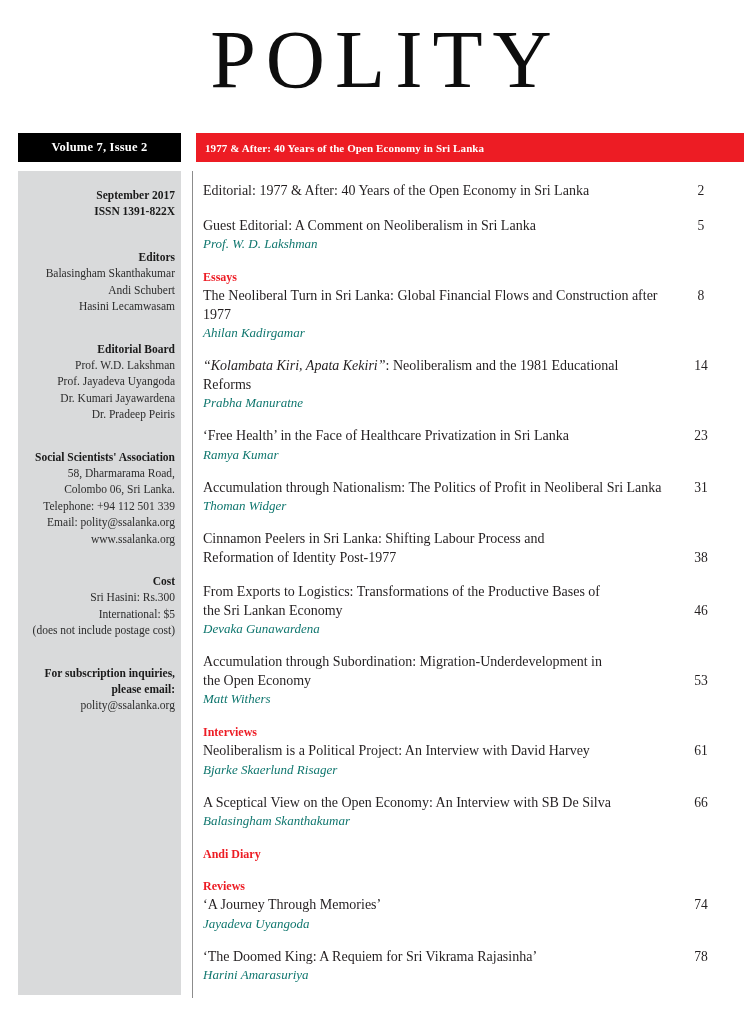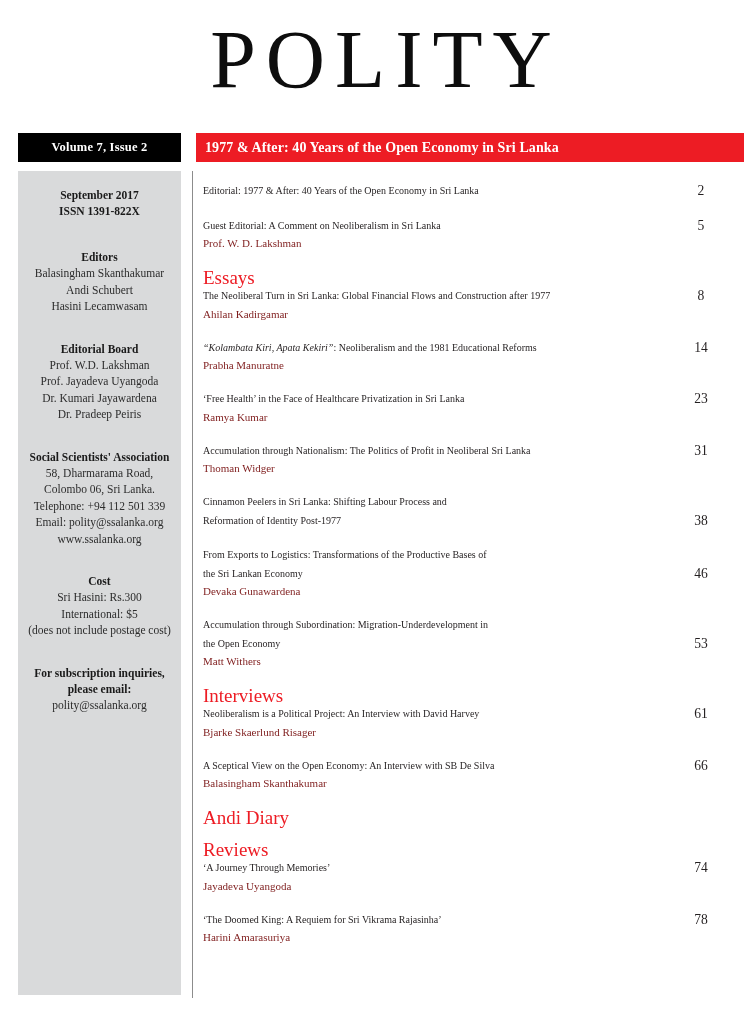--- a/index.html
+++ b/index.html
@@ -62,38 +62,38 @@
   .issue-banner {
     position: absolute;
     left: 196px;
     top: 0;
     width: 548px;
     height: 29px;
     background: #ed1c24;
     color: #ffffff;
     display: flex;
     align-items: center;
-    font-size: 14px;
+    font-size: 11px;
     font-weight: bold;
     padding-left: 9px;
     box-sizing: border-box;
     letter-spacing: 0.1px;
   }
 
   
   .sidebar {
     position: absolute;
     left: 18px;
     top: 171px;
     width: 163px;
     height: 824px;
     background: #d9dadb;
     box-sizing: border-box;
     padding: 16px 6px 0 6px;
-    text-align: center;
+    text-align: right;
   }
   .sb-block { margin-bottom: 0; }
   .sb-heading {
     font-size: 11.5px;
     font-weight: bold;
     line-height: 16px;
     color: #1a1a1a;
   }
   .sb-line {
     font-size: 11.5px;
@@ -116,43 +116,44 @@
   
   .toc {
     position: absolute;
     left: 203px;
     top: 182px;
     width: 530px;
   }
   .toc-group { position: relative; }
   .section-label {
     color: #ed1c24;
-    font-weight: normal;
-    font-size: 19px;
+    font-weight: bold;
+    font-size: 12px;
     line-height: 19px;
     margin-top: 13px;
     margin-bottom: 0px;
   }
   .entry {
     position: relative;
     margin-bottom: 16px;
   }
   .entry-body {
     width: 462px;
   }
   .entry-title {
-    font-size: 10px;
+    font-size: 14px;
     line-height: 18.5px;
     color: #231f20;
   }
   .entry-title .ital { font-style: italic; }
   .entry-author {
-    font-size: 11px;
+    font-size: 13px;
     line-height: 17px;
-    color: #7f1d1d;
+    font-style: italic;
+    color: #0f766e;
   }
   .entry-page {
     position: absolute;
     right: 12px;
     width: 40px;
     text-align: center;
     font-size: 13.6px;
     line-height: 18.5px;
     color: #231f20;
   }

